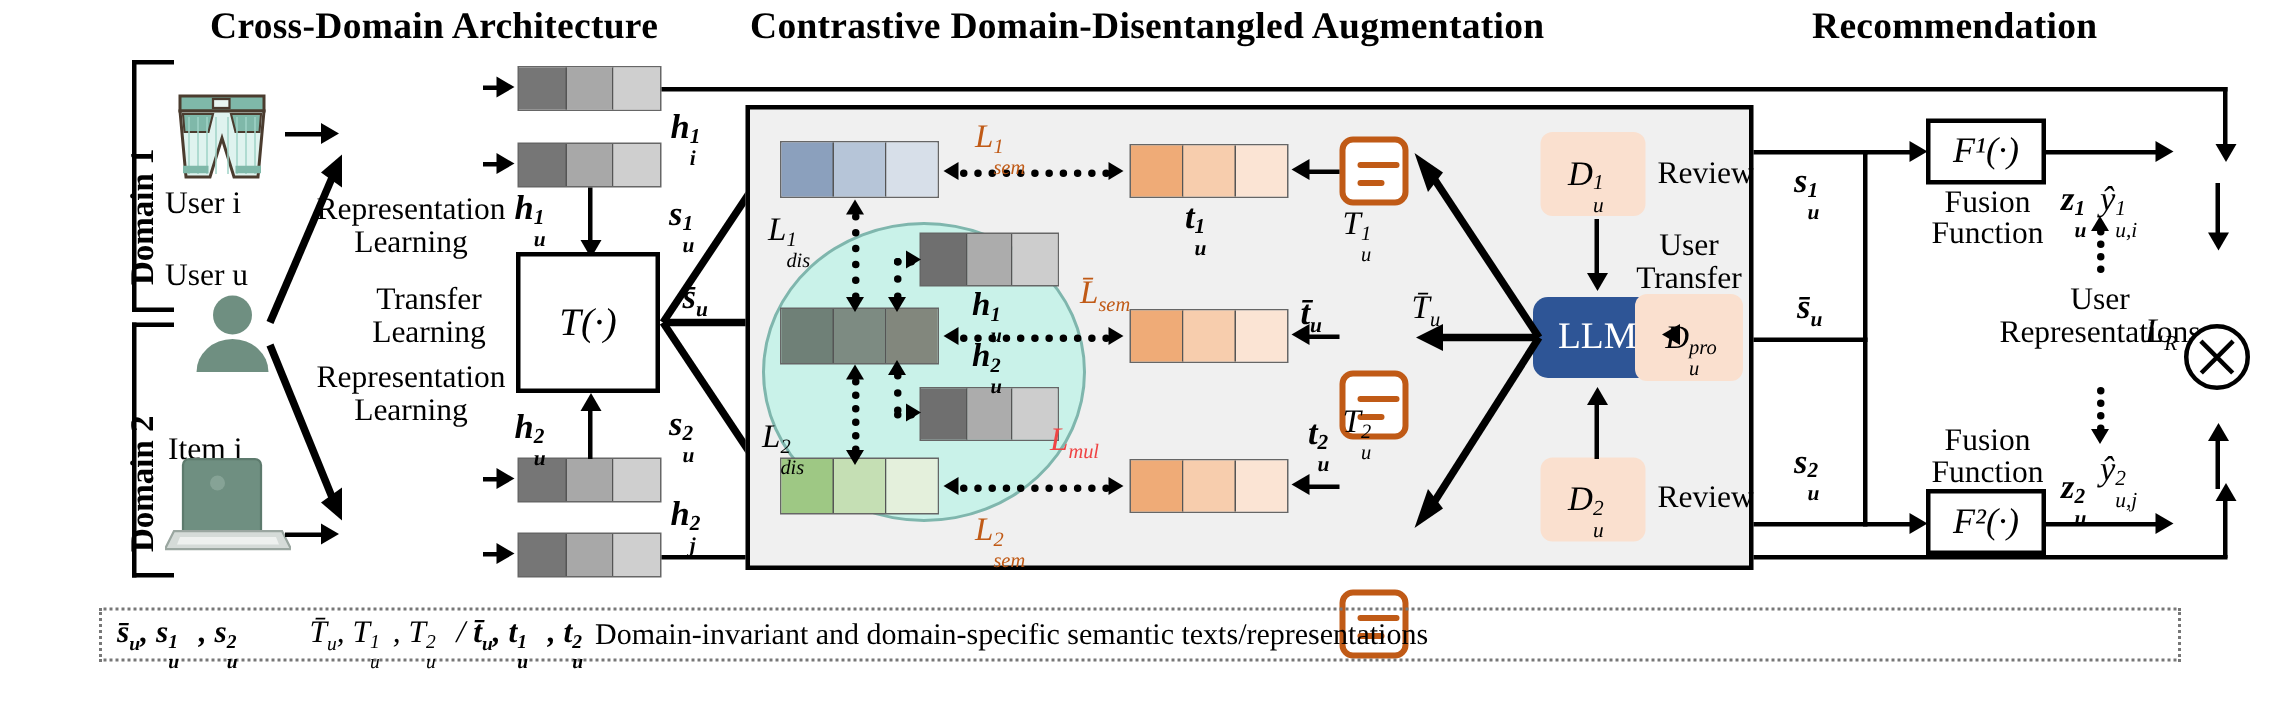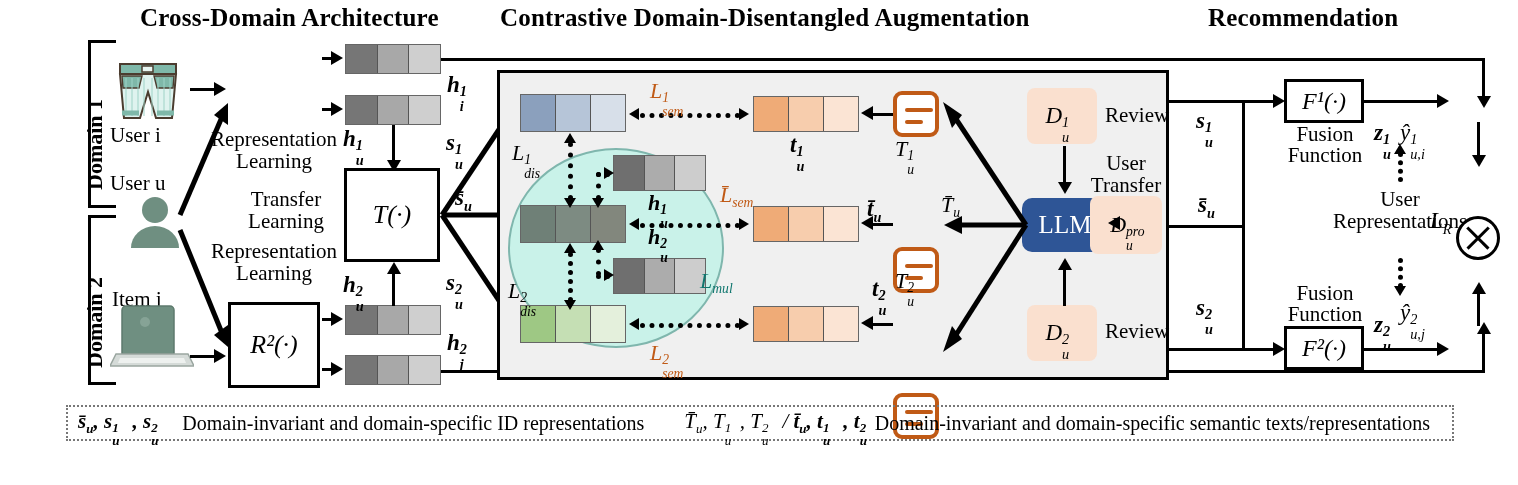--- a/index.html
+++ b/index.html
@@ -40,21 +40,21 @@
   .xcirc{border:3px solid #000;border-radius:50%;background:#fff;position:relative;box-sizing:border-box;}
   .xcirc::before,.xcirc::after{content:"";position:absolute;left:50%;top:10%;width:3px;height:80%;background:#000;}
   .xcirc::before{transform:translateX(-50%) rotate(45deg);}
   .xcirc::after{transform:translateX(-50%) rotate(-45deg);}
   sup,sub{font-size:.62em;}
   .sfrac{display:inline-block;position:relative;width:.72em;vertical-align:baseline;}
   .sfrac sup{position:absolute;left:0;top:-.62em;}
   .sfrac sub{position:absolute;left:0;top:.42em;}
   .ellipse{position:absolute;border:2px solid #7fb6ad;background:#c9f2e9;border-radius:50%;}
   .orange{color:#c05a16;}
-  .cyan{color:#0f766e;}
+  .cyan{color:#ef4444;margin-top:12px;}
 </style>
 </head>
 <body>
 
 <div id="stage">
 
   <div class="abs ttl" style="left:500px;top:4px;">Contrastive Domain-Disentangled Augmentation</div>
   <div class="abs ttl" style="left:140px;top:4px;">Cross-Domain Architecture</div>
   <div class="abs ttl" style="left:1208px;top:4px;font-family:Liberation Serif, serif;">Recommendation</div>
 
@@ -120,23 +120,20 @@
   <svg class="abs" style="left:150px;top:95px;" width="90" height="125" viewBox="0 0 90 125">
     <line x1="30" y1="120" x2="72" y2="22" stroke="#000" stroke-width="5"></line>
     <polygon points="78,8 78,30 64,20" fill="#000"></polygon>
   </svg>
 
   <svg class="abs" style="left:150px;top:225px;" width="90" height="130" viewBox="0 0 90 130">
     <line x1="30" y1="5" x2="72" y2="108" stroke="#000" stroke-width="5"></line>
     <polygon points="78,122 78,100 64,110" fill="#000"></polygon>
   </svg>
 
-  <div class="bx abs" style="left:228px;top:302px;width:92px;height:86px;">
-    <span class="mth">R²(·)</span>
-  </div>
   <div class="abs lbl" style="left:196px;top:240px;text-align:center;width:156px;">
     <div>Representation</div>
     <div>Learning</div>
   </div>
 
   <div class="h" style="left:190px;top:355px;width:26px;"></div>
   <div class="ar r" style="left:214px;top:349px;"></div>
 
   <div class="bar abs" style="left:345px;top:44px;width:96px;height:30px;">
     <i style="background:#767676"></i>
@@ -470,20 +467,19 @@
   <div class="v" style="left:1477px;top:290px;height:36px;"></div>
   <div class="ar u" style="left:1472px;top:282px;"></div>
   <div class="abs mth" style="left:1430px;top:208px;font-size:23px;">
     <span>L</span><sub>R</sub>
   </div>
 
   <div class="legend abs" style="left:66px;top:405px;width:1388px;height:36px;padding:0 10px;">
     <span class="mth" style="font-weight:bold;font-size:21px;">
       <span>s̄</span><sub>u</sub>,&nbsp;<span>s</span><span class="sfrac"><sup>1</sup><sub>u</sub></span>&nbsp;,&nbsp;<span>s</span><span class="sfrac"><sup>2</sup><sub>u</sub></span>
     </span>
-    <span style="margin-left:16px;">Domain-invariant and domain-specific ID representations</span>
     <span class="mth" style="margin-left:40px;font-size:21px;">
       <span>T̄</span><sub>u</sub>,&nbsp;<span>T</span><span class="sfrac"><sup>1</sup><sub>u</sub></span>,&nbsp;<span>T</span><span class="sfrac"><sup>2</sup><sub>u</sub></span>&nbsp;/&nbsp;<b><span>t̄</span><sub>u</sub>,&nbsp;<span>t</span><span class="sfrac"><sup>1</sup><sub>u</sub></span>&nbsp;,&nbsp;<span>t</span><span class="sfrac"><sup>2</sup><sub>u</sub></span></b>
     </span>
     <span style="">Domain-invariant and domain-specific semantic texts/representations</span>
   </div>
 
 </div>
 
 </body></html>

